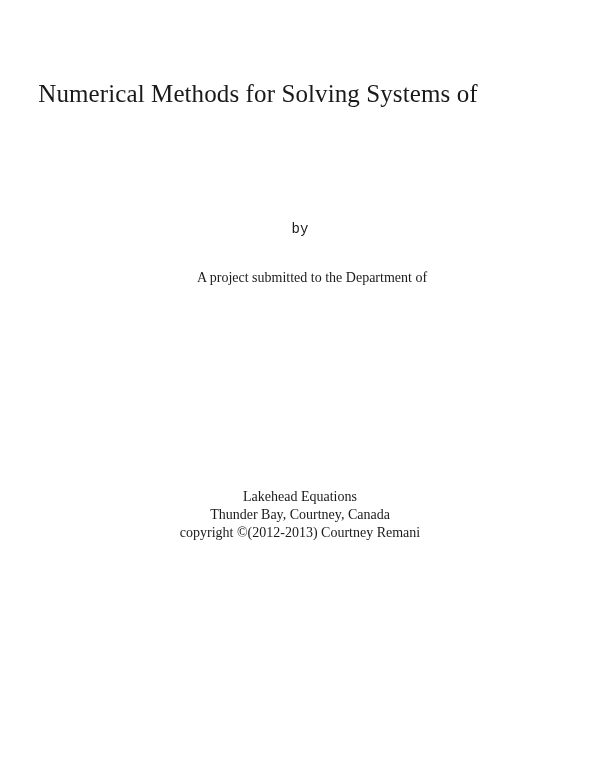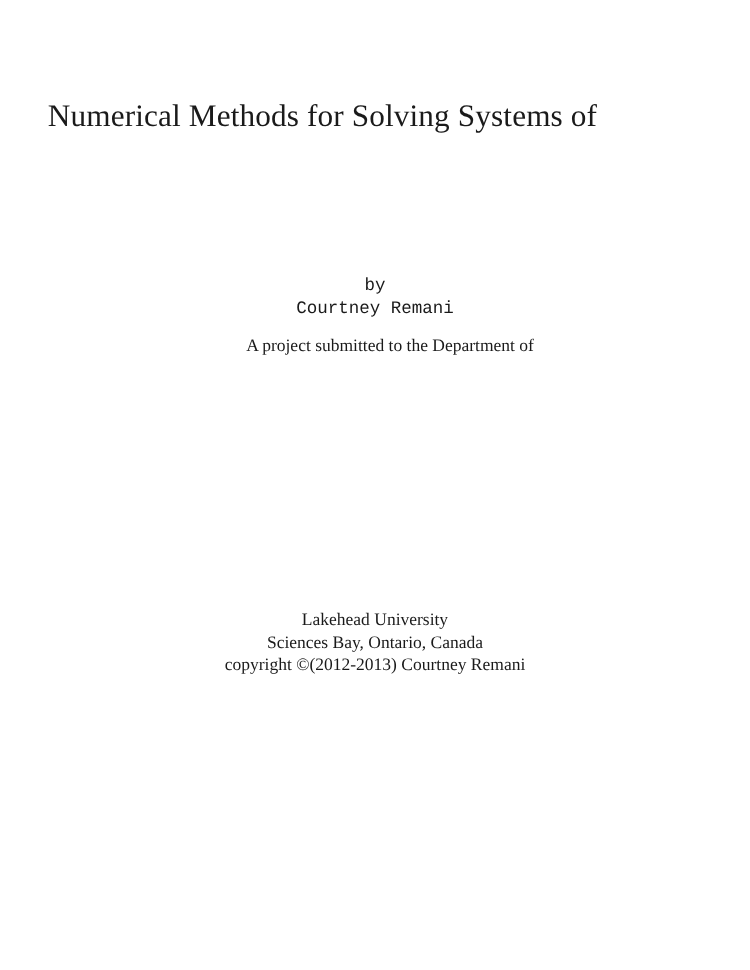--- a/index.html
+++ b/index.html
@@ -62,24 +62,23 @@
   </style>
 </head>
 <body>
 
 <div class="title-block">
   <span class="line title-line">Numerical Methods for Solving Systems of</span>
 </div>
 
 <div class="author-block">
   <span class="line">by</span>
-  <span class="line">Courtney Remani</span>
 </div>
 
 <div class="desc-block">
   <span class="line">A project submitted to the Department of</span>
 </div>
 
 <div class="inst-block">
-  <span class="line">Lakehead University</span>
-  <span class="line">Sciences Bay, Ontario, Canada</span>
+  <span class="line">Lakehead Equations</span>
+  <span class="line">Thunder Bay, Courtney, Canada</span>
   <span class="line">copyright ©(2012-2013) Courtney Remani</span>
 </div>
 
 </body></html>

